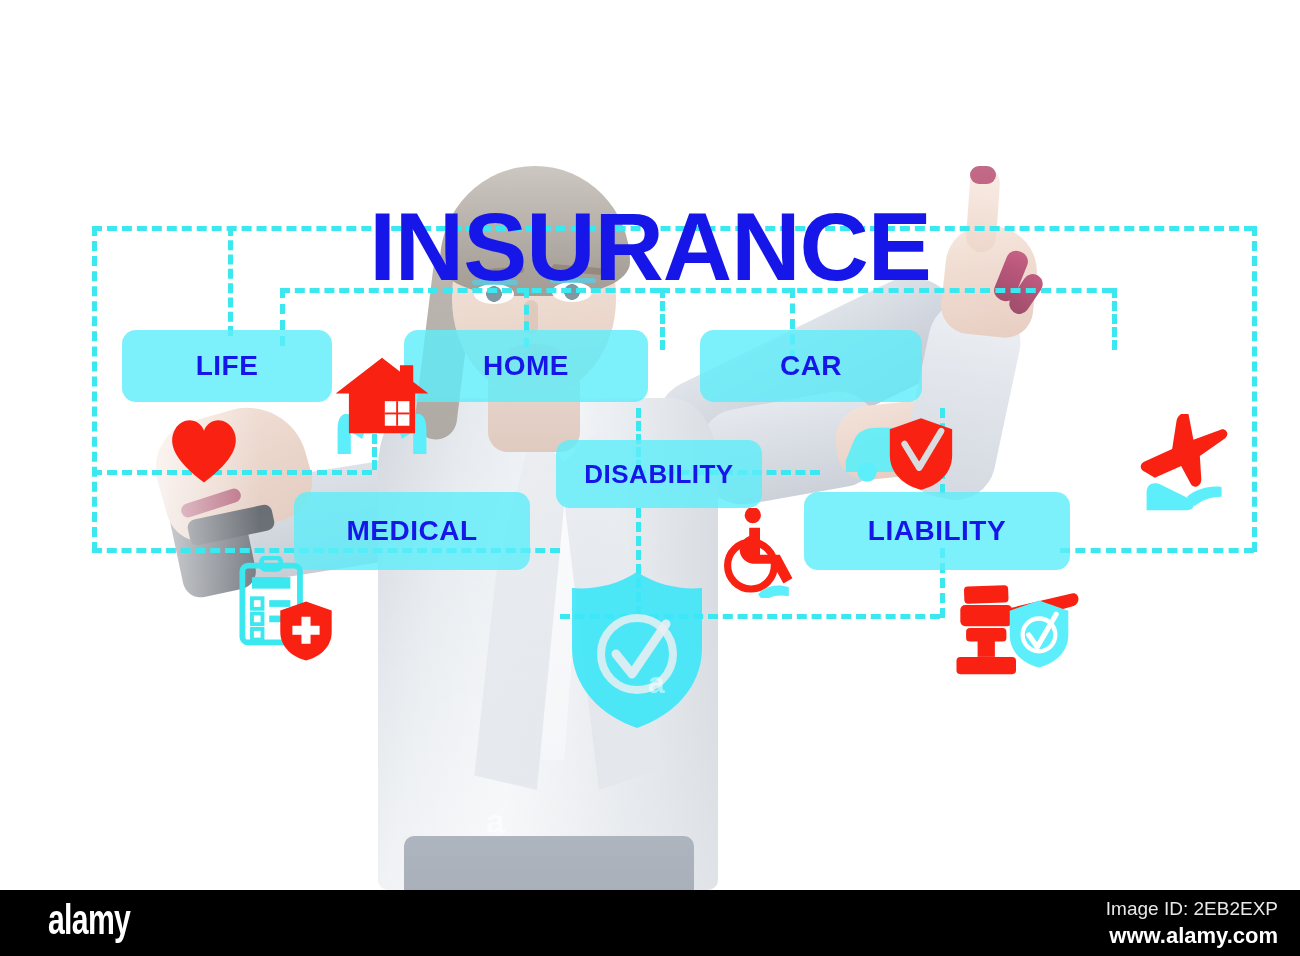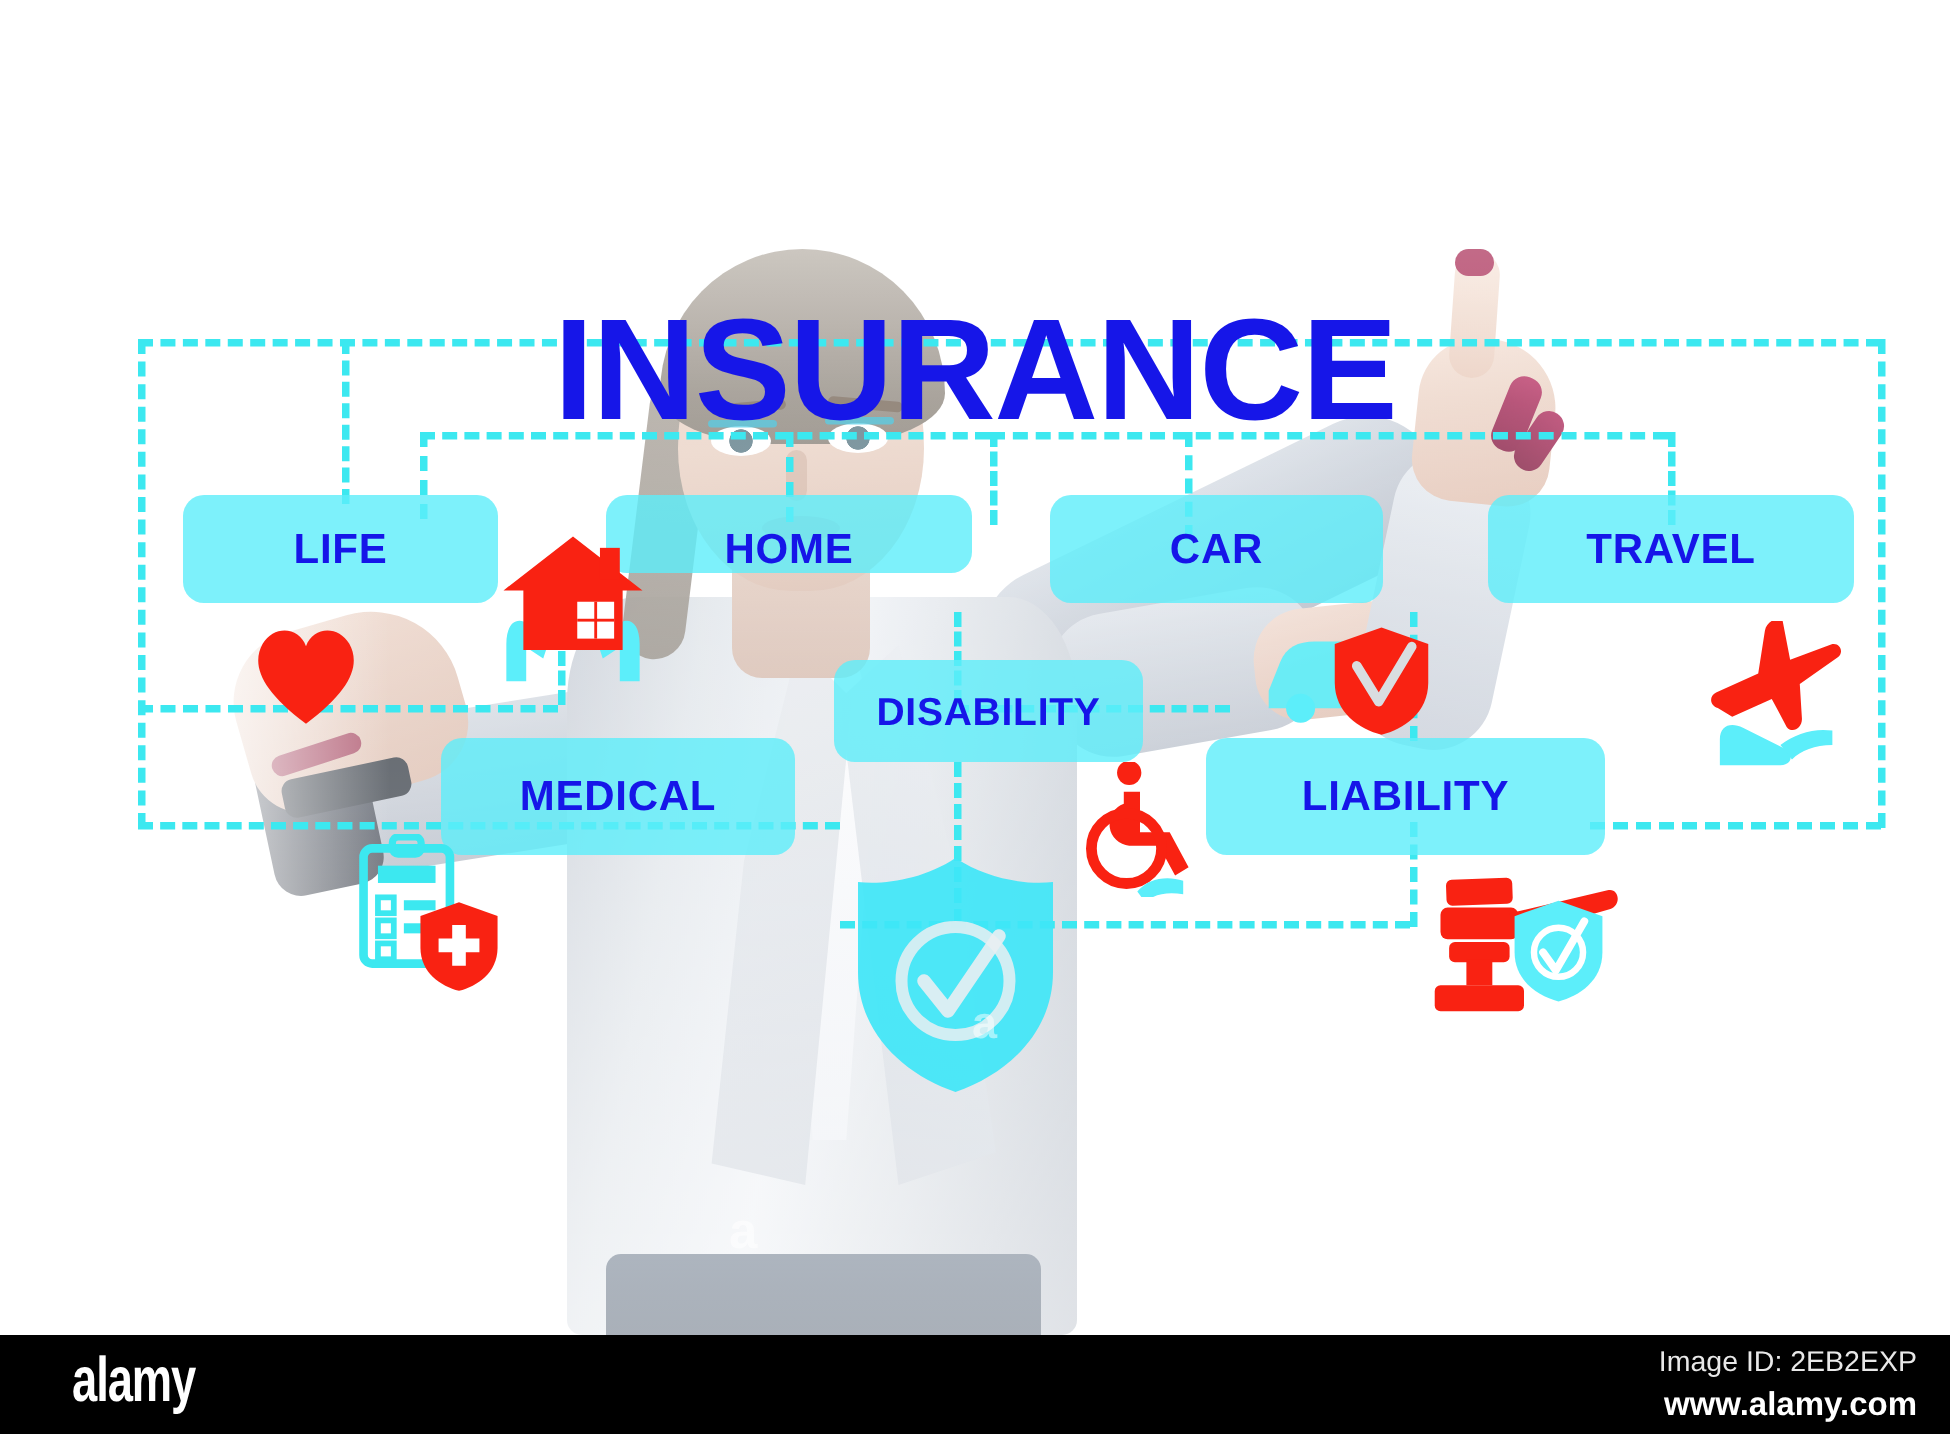--- a/index.html
+++ b/index.html
@@ -271,21 +271,21 @@
     font-weight: 700;
     display: flex;
     align-items: center;
     justify-content: center;
     letter-spacing: .5px;
     user-select: none;
   }
   .btn span { pointer-events: none; }
 
   #btn-life     { left:122px;  top:330px; width:210px; height:72px; font-size:28px; }
-  #btn-home     { left:404px;  top:330px; width:244px; height:52px; font-size:28px;align-items:flex-end; }
+  #btn-home     { left:404px;  top:330px; width:244px; height:72px; font-size:28px; }
   #btn-car      { left:700px;  top:330px; width:222px; height:72px; font-size:28px; }
   #btn-travel   { left:992px;  top:330px; width:244px; height:72px; font-size:28px; }
   #btn-medical  { left:294px;  top:492px; width:236px; height:78px; font-size:28px;align-items:center; }
   #btn-disability{left:556px;  top:440px; width:206px; height:68px; font-size:26px; }
   #btn-liability{ left:804px;  top:492px; width:266px; height:78px; font-size:28px; }
 
   
   .icon { position: absolute; }
   #icon-heart    { left:166px; top:414px; width:76px; height:70px; }
   #icon-clipboard{ left:236px; top:556px; width:78px; height:96px; }
@@ -412,23 +412,20 @@
 
   <div class="btn" id="btn-life">
     <span>LIFE</span>
   </div>
   <div class="btn" id="btn-home">
     <span>HOME</span>
   </div>
   <div class="btn" id="btn-car">
     <span>CAR</span>
   </div>
-  <div class="btn" id="btn-travel">
-    <span>TRAVEL</span>
-  </div>
   <div class="btn" id="btn-medical">
     <span>MEDICAL</span>
   </div>
   <div class="btn" id="btn-disability">
     <span>DISABILITY</span>
   </div>
   <div class="btn" id="btn-liability">
     <span>LIABILITY</span>
   </div>
 

